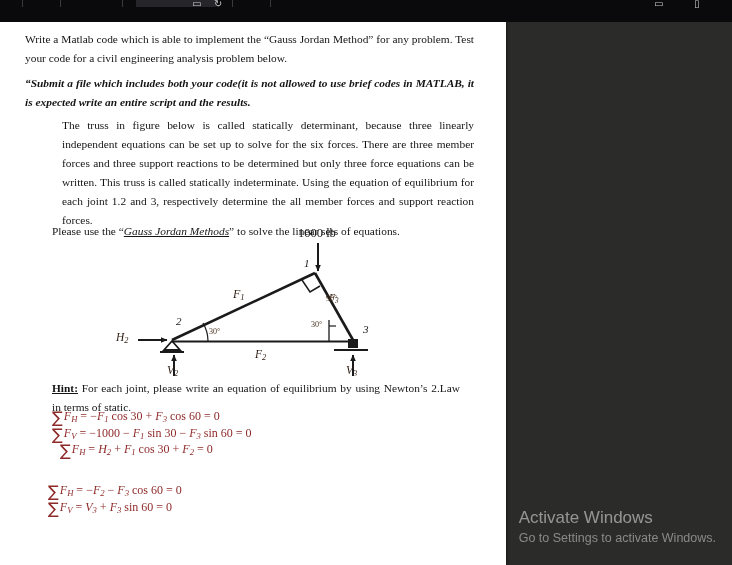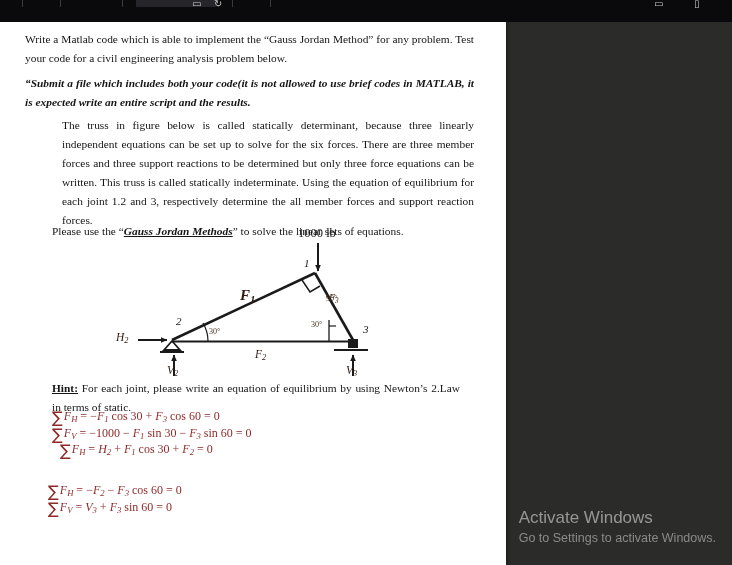--- a/index.html
+++ b/index.html
@@ -85,21 +85,21 @@
     font-family: "Liberation Serif", serif;
     font-size: 11.4px;
     line-height: 19px;
     color: #141414;
   }
   .para.bolditalic {
     font-weight: bold;
     font-style: italic;
   }
   .u { text-decoration: underline; }
-  .bi-u { font-weight: bold; font-style: italic; text-decoration: underline; }
+  .bi-u { font-weight: normal; font-style: italic; text-decoration: underline; }
 
   
   #figure {
     position: absolute;
     left: 120px; top: 214px;
     width: 280px; height: 140px;
   }
   #figure svg { display: block; }
   .fig-lbl {
     position: absolute;
@@ -248,21 +248,21 @@
 
         <line x1="233" y1="140" x2="233" y2="119" stroke="#1a1a1a" stroke-width="2" marker-end="url(#ah)"></line>
       </svg>
 
       <div class="fig-load" style="left:178px; top:-10px;">1000 lb</div>
 
       <div class="fig-num" style="left:184px; top:21px; font-size:11px;">1</div>
       <div class="fig-num" style="left:56px; top:79px; font-size:11px;">2</div>
       <div class="fig-num" style="left:243px; top:87px; font-size:11px;">3</div>
 
-      <div class="fig-lbl" style="left:120px; top:51px; font-size:15px;font-weight:bold;">F<span class="sub">1</span></div>
+      <div class="fig-lbl" style="left:113px; top:51px; font-size:12px;">F<span class="sub">1</span></div>
       <div class="fig-lbl" style="left:135px; top:112px; font-size:11.5px;">F<span class="sub">2</span></div>
       <div class="fig-lbl" style="left:209px; top:56px; font-size:10px;">F<span class="sub">3</span></div>
 
       <div class="fig-lbl" style="left:-4px; top:95px; font-size:11.5px;">H<span class="sub">2</span></div>
       <div class="fig-lbl" style="left:47px; top:128px; font-size:11.5px;text-align:right;">V<span class="sub">2</span></div>
       <div class="fig-lbl" style="left:226px; top:128px; font-size:11.5px;">V<span class="sub">3</span></div>
 
       <div class="fig-ang" style="left:178px; top:58px;padding-left:28px;">90°</div>
       <div class="fig-ang" style="left:89px; top:91px;">30°</div>
       <div class="fig-ang" style="left:191px; top:84px;">30°</div>

